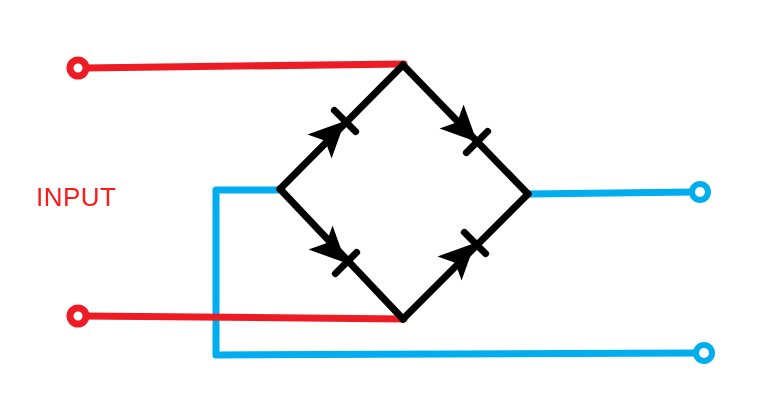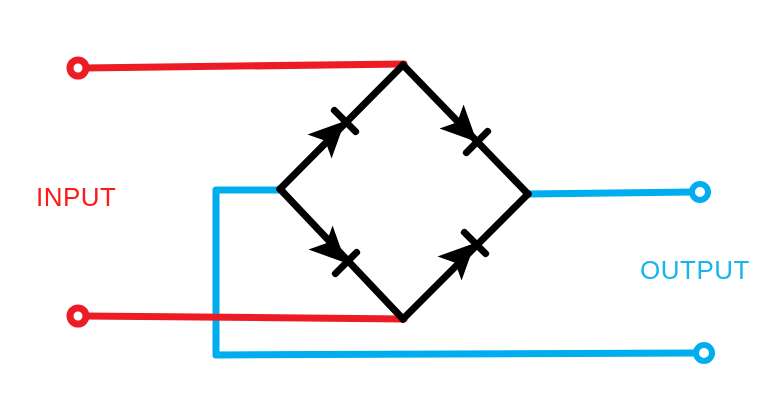--- a/index.html
+++ b/index.html
@@ -61,14 +61,13 @@
 
     <g>
       <circle cx="78" cy="55" r="8" fill="#fff" stroke="#ed1c24" stroke-width="7"></circle>
       <circle cx="78" cy="303" r="8" fill="#fff" stroke="#ed1c24" stroke-width="7"></circle>
       <circle cx="700" cy="179" r="8" fill="#fff" stroke="#00aeef" stroke-width="6"></circle>
       <circle cx="704" cy="340" r="8" fill="#fff" stroke="#00aeef" stroke-width="6"></circle>
     </g>
   </svg>
 
   <div id="input-label" class="label">INPUT</div>
-  <div id="output-label" class="label">OUTPUT</div>
 </div>
 
 </body></html>

